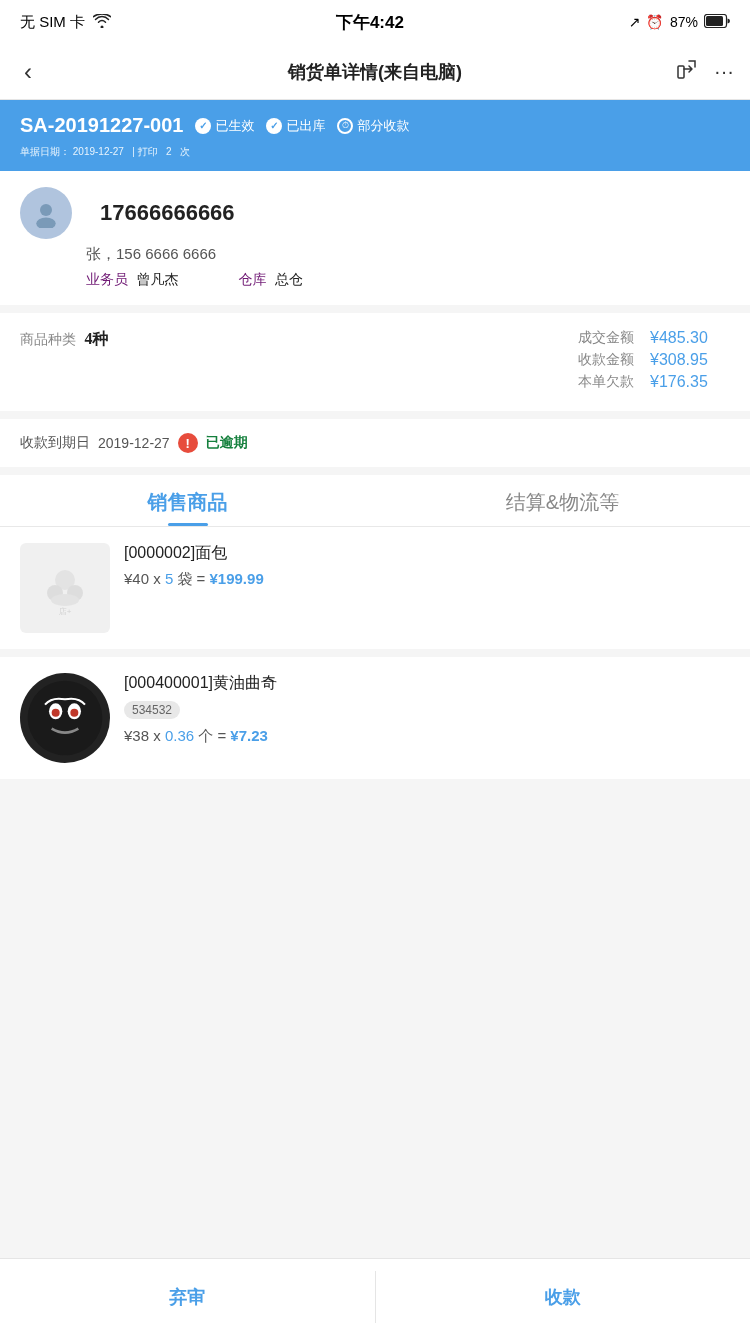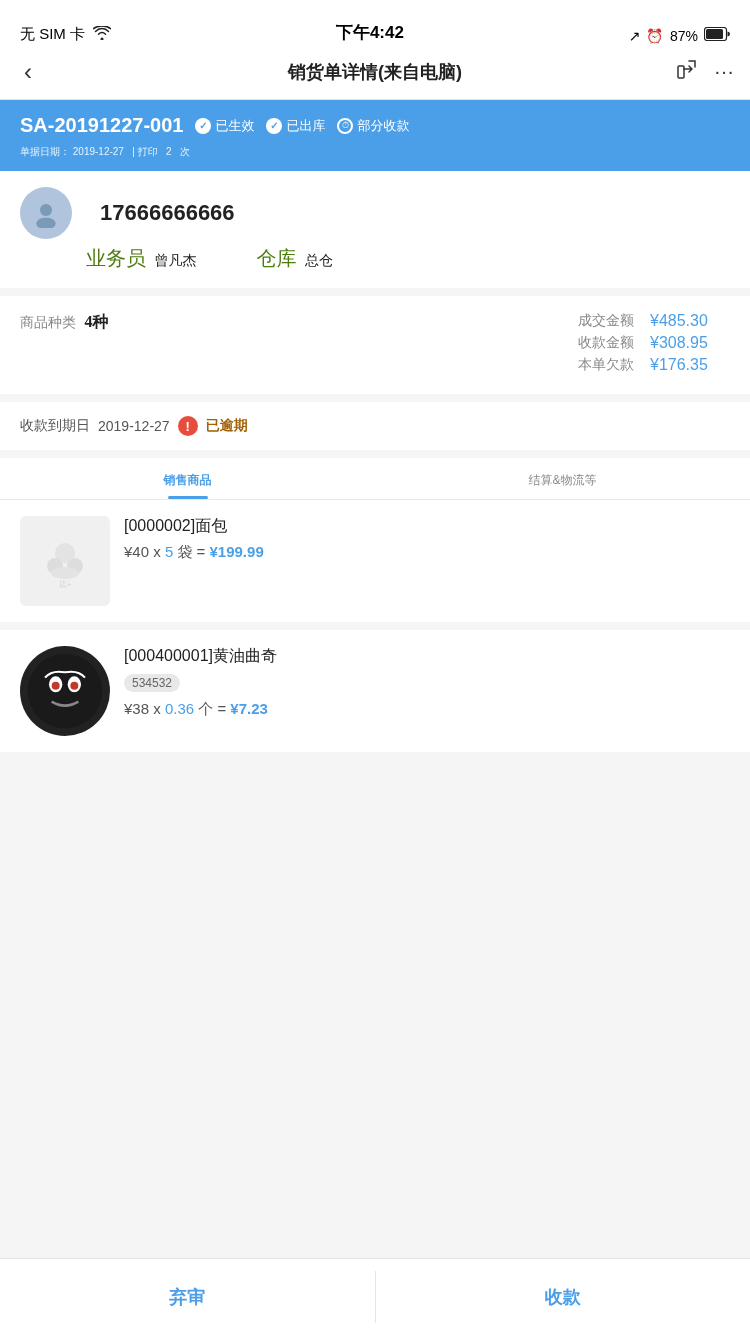--- a/index.html
+++ b/index.html
@@ -10,21 +10,21 @@
       width: 750px;
       min-height: 1334px;
       overflow-x: hidden;
     }
 
     
     .status-bar {
       height: 44px;
       background: #fff;
       display: flex;
-      align-items: flex-end;
+      align-items: center;
       justify-content: space-between;
       padding: 0 20px;
       font-size: 15px;
       font-weight: 500;
     }
     .status-bar-left { display: flex; align-items: center; gap: 8px; }
     .status-bar-center { font-size: 17px; font-weight: 600; }
     .status-bar-right { display: flex; align-items: center; gap: 6px; font-size: 14px; }
 
     
@@ -148,21 +148,21 @@
       margin-left: 66px;
       margin-bottom: 4px;
     }
     .customer-meta {
       display: flex;
       align-items: center;
       gap: 60px;
       margin-left: 66px;
       margin-top: 6px;
     }
-    .meta-label { font-size: 20px; color: #4d7c0f; }
+    .meta-label { font-size: 14px; color: #701a75; }
     .meta-value { font-size: 14px; color: #222; font-weight: 500; margin-left: 4px; }
 
     
     .summary-card {
       background: #fff;
       padding: 16px 20px;
       margin-bottom: 8px;
       display: flex;
       align-items: flex-start;
       justify-content: space-between;
@@ -198,36 +198,36 @@
       border-radius: 50%;
       display: inline-flex;
       align-items: center;
       justify-content: center;
       color: #fff;
       font-size: 13px;
       font-weight: 700;
       flex-shrink: 0;
     }
     .overdue-badge {
-      color: #a16207;
+      color: #15803d;
       font-size: 14px;
       font-weight: 600;
     }
 
     
     .tabs {
       background: #fff;
       display: flex;
       border-bottom: 1px solid #e8e8e8;
     }
     .tab {
       flex: 1;
       text-align: center;
       padding: 14px 0 10px;
-      font-size: 12px;
+      font-size: 20px;
       cursor: pointer;
       position: relative;
       color: #888;
     }
     .tab.active {
       color: #4a9fe8;
       font-weight: 600;
     }
     .tab.active::after {
       content: '';
@@ -379,20 +379,21 @@
 <div class="customer-card">
   <div class="customer-row">
     <div class="avatar">
       <svg viewBox="0 0 40 40" fill="none">
         <circle cx="20" cy="16" r="8" fill="#7a9ab8"></circle>
         <ellipse cx="20" cy="34" rx="13" ry="8" fill="#7a9ab8"></ellipse>
       </svg>
     </div>
     <span class="customer-name">17666666666</span>
   </div>
+  <div class="customer-detail">张，156 6666 6666</div>
   <div class="customer-meta">
     <div>
       <span class="meta-label">业务员</span>
       <span class="meta-value">曾凡杰</span>
     </div>
     <div>
       <span class="meta-label">仓库</span>
       <span class="meta-value">总仓</span>
     </div>
   </div>

